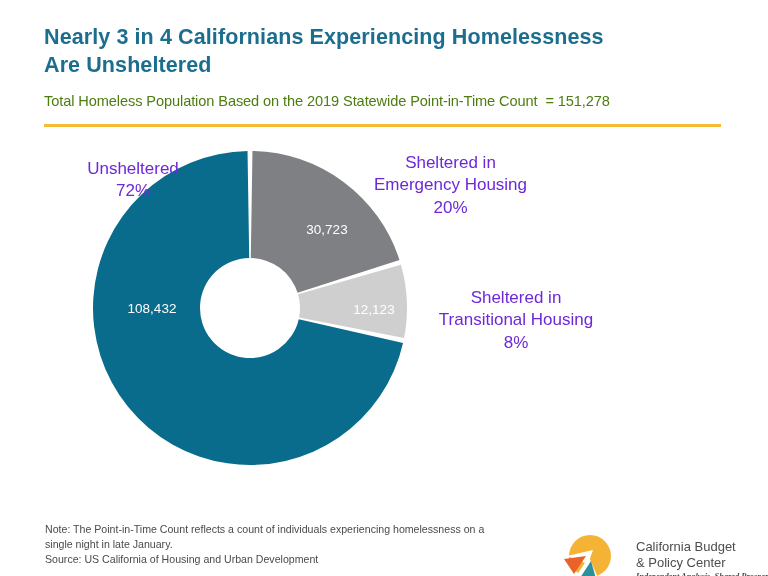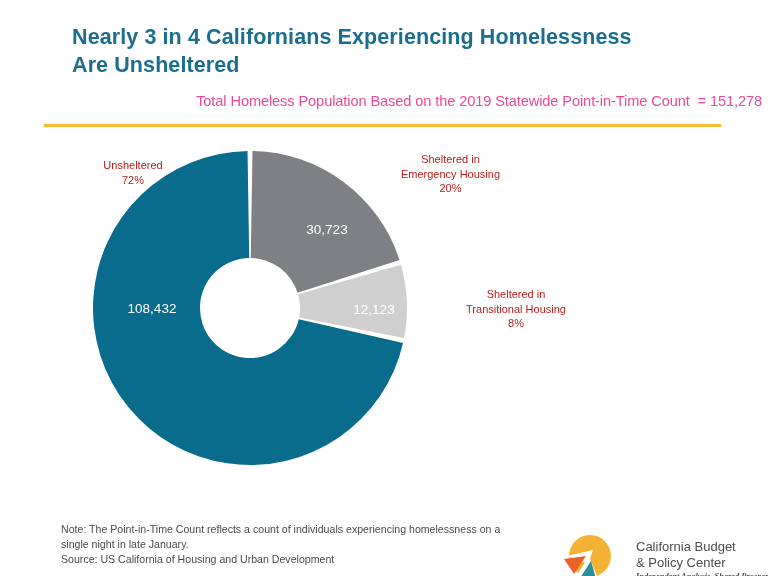--- a/index.html
+++ b/index.html
@@ -15,39 +15,37 @@
     color: #3a3a3a;
     overflow: hidden;
   }
 
   
   #header {
     position: absolute;
     left: 44px;
     top: 24px;
     width: 690px;
-    margin-left: 28px;
   }
   #chart-title {
     color: #1b6e8e;
     font-size: 21.5px;
     font-weight: bold;
     line-height: 1.28;
     letter-spacing: 0.1px;
     margin: 0;
     white-space: pre-line;
   }
   #chart-subtitle {
     margin-top: 14px;
-    color: #ec4899;
+    color: #4d7c0f;
     font-size: 14.6px;
     font-weight: normal;
     letter-spacing: -0.1px;
     white-space: pre;
-    text-align: right;
   }
   #title-rule {
     position: absolute;
     left: 44px;
     top: 124px;
     width: 677px;
     height: 3px;
     background: #f6ba34;
   }
 
@@ -67,23 +65,23 @@
 
   .slice-value {
     font-family: "Liberation Sans", sans-serif;
     font-size: 13.5px;
     fill: #ffffff;
   }
 
   
   .callout {
     position: absolute;
-    font-size: 11px;
+    font-size: 17px;
     line-height: 1.32;
-    color: #b91c1c;
+    color: #6d28d9;
     text-align: center;
     white-space: pre-line;
   }
   #label-unsheltered {
     left: 58px;
     top: 158px;
     width: 150px;
   }
   #label-emergency {
     left: 358px;
@@ -98,21 +96,20 @@
 
   
   #footnotes {
     position: absolute;
     left: 45px;
     top: 522px;
     width: 470px;
     font-size: 10.6px;
     line-height: 1.42;
     color: #4a4a4a;
-    margin-left: 16px;
   }
   #footnotes div { white-space: pre-line; }
 
   
   #logo {
     position: absolute;
     left: 562px;
     top: 530px;
     width: 198px;
     height: 60px;

